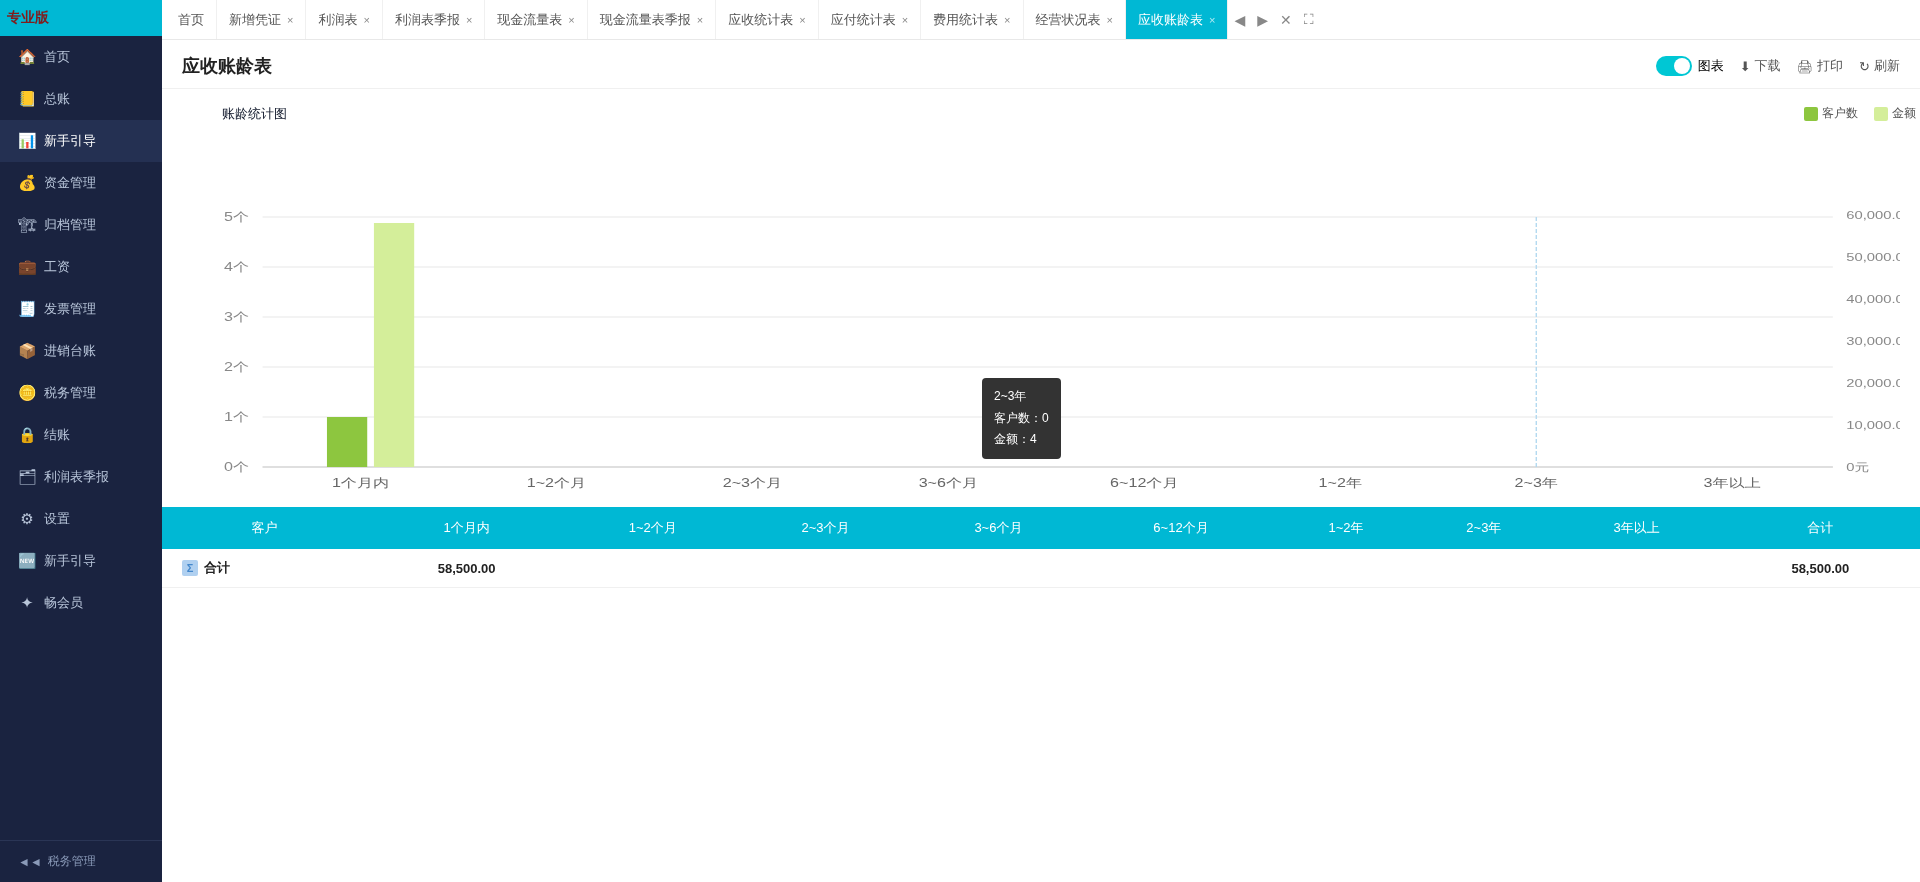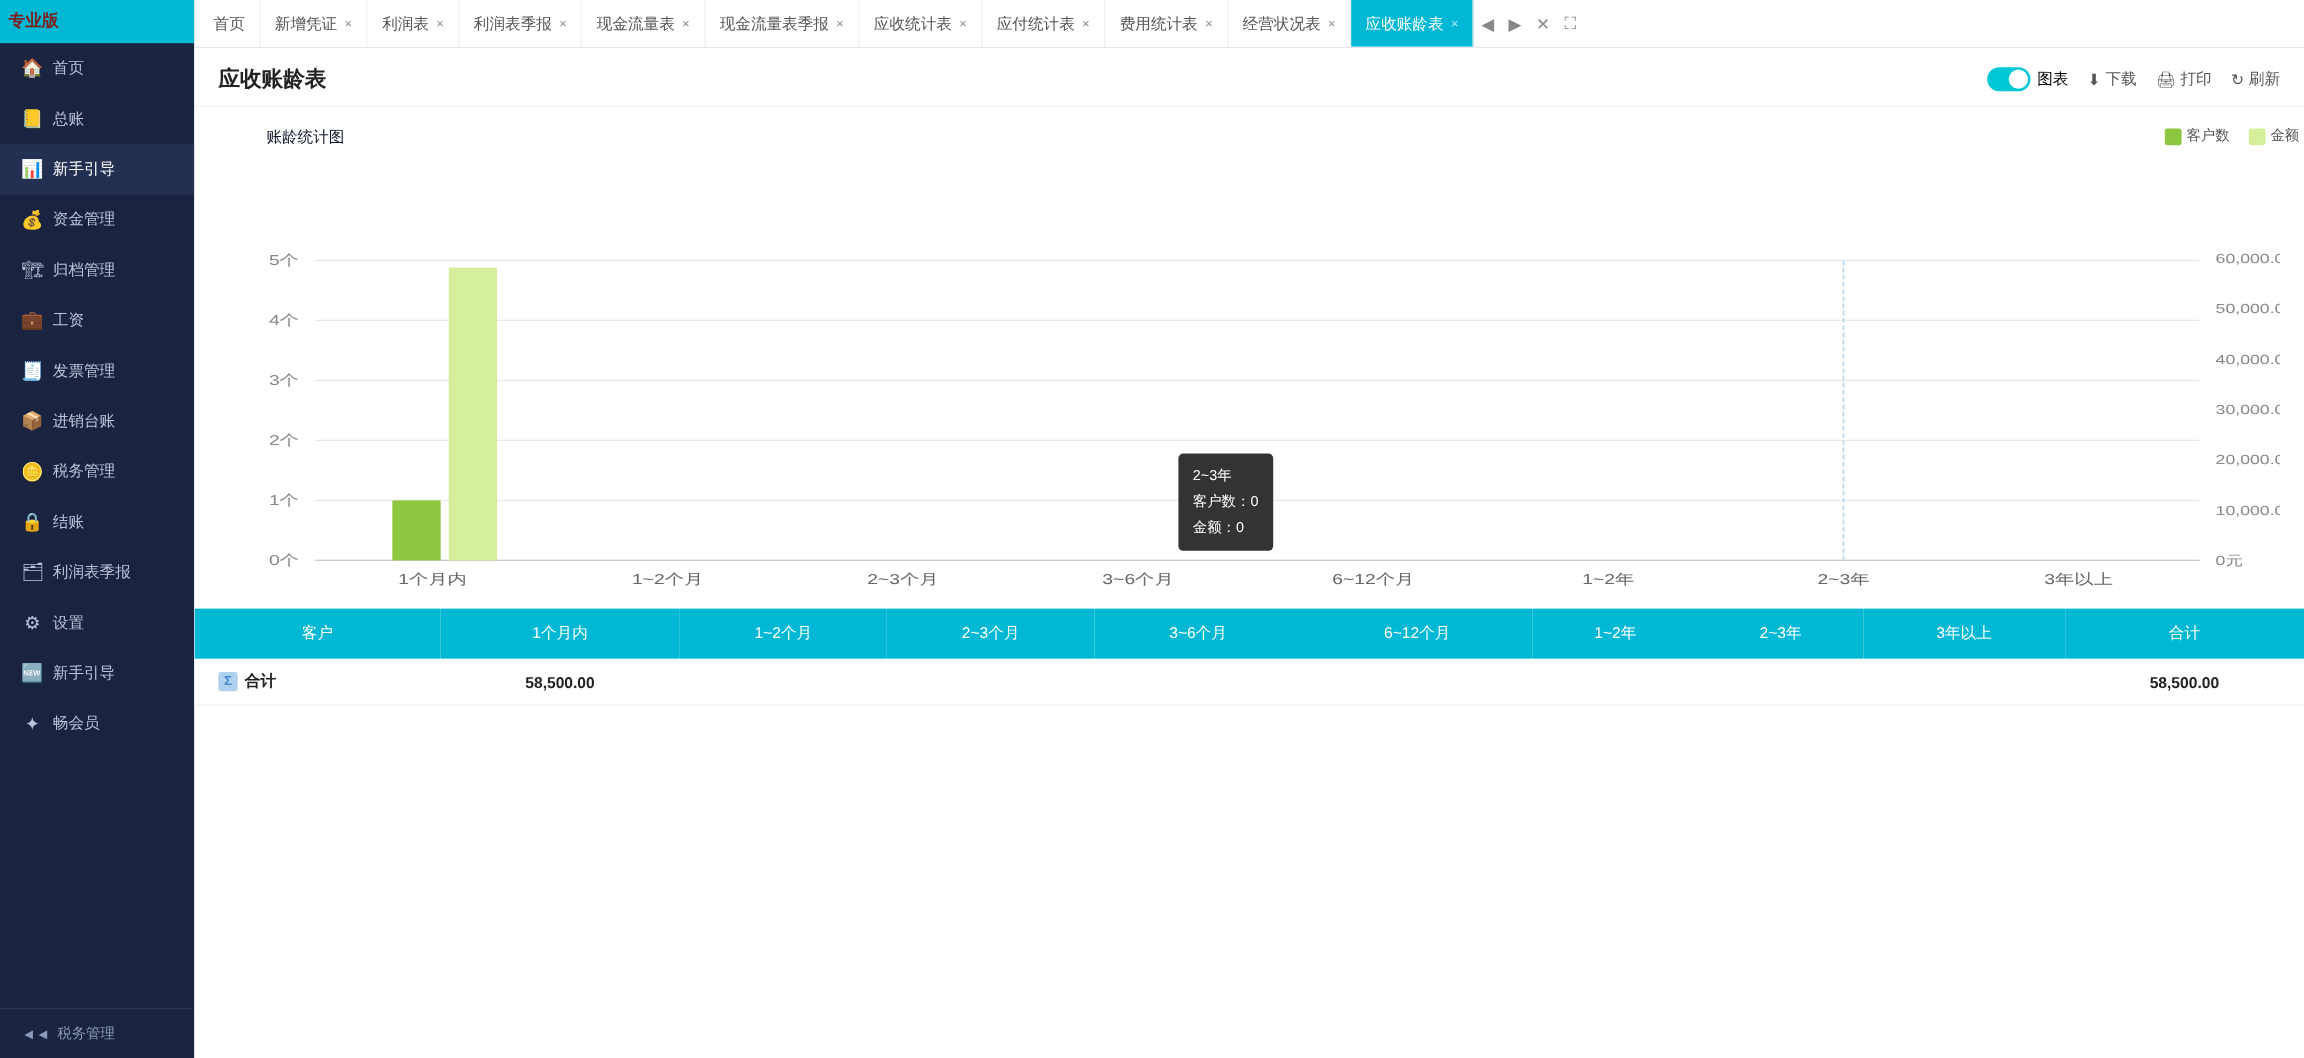--- a/index.html
+++ b/index.html
@@ -457,21 +457,21 @@
         <rect x="108" y="286" width="30" height="50" fill="#8dc63f"></rect>
 
         <rect x="143" y="92" width="30" height="244" fill="#d4ee9a"></rect>
 
         <line x1="1009" y1="86" x2="1009" y2="336" stroke="#b0d8f0" stroke-width="1" stroke-dasharray="4,2"></line>
       </svg>
 
       <div class="chart-tooltip" style="position:absolute; bottom: 48px; left: 820px; background:#333; color:white; padding:8px 12px; border-radius:4px; font-size:12px; line-height:1.8;">
         <div>2~3年</div>
         <div>客户数：0</div>
-        <div>金额：0</div>
+        <div>金额：4</div>
       </div>
     </div>
 
     <div class="table-section">
       <table class="data-table">
         <thead>
           <tr>
             <th>客户</th>
             <th>1个月内</th>
             <th>1~2个月</th>

